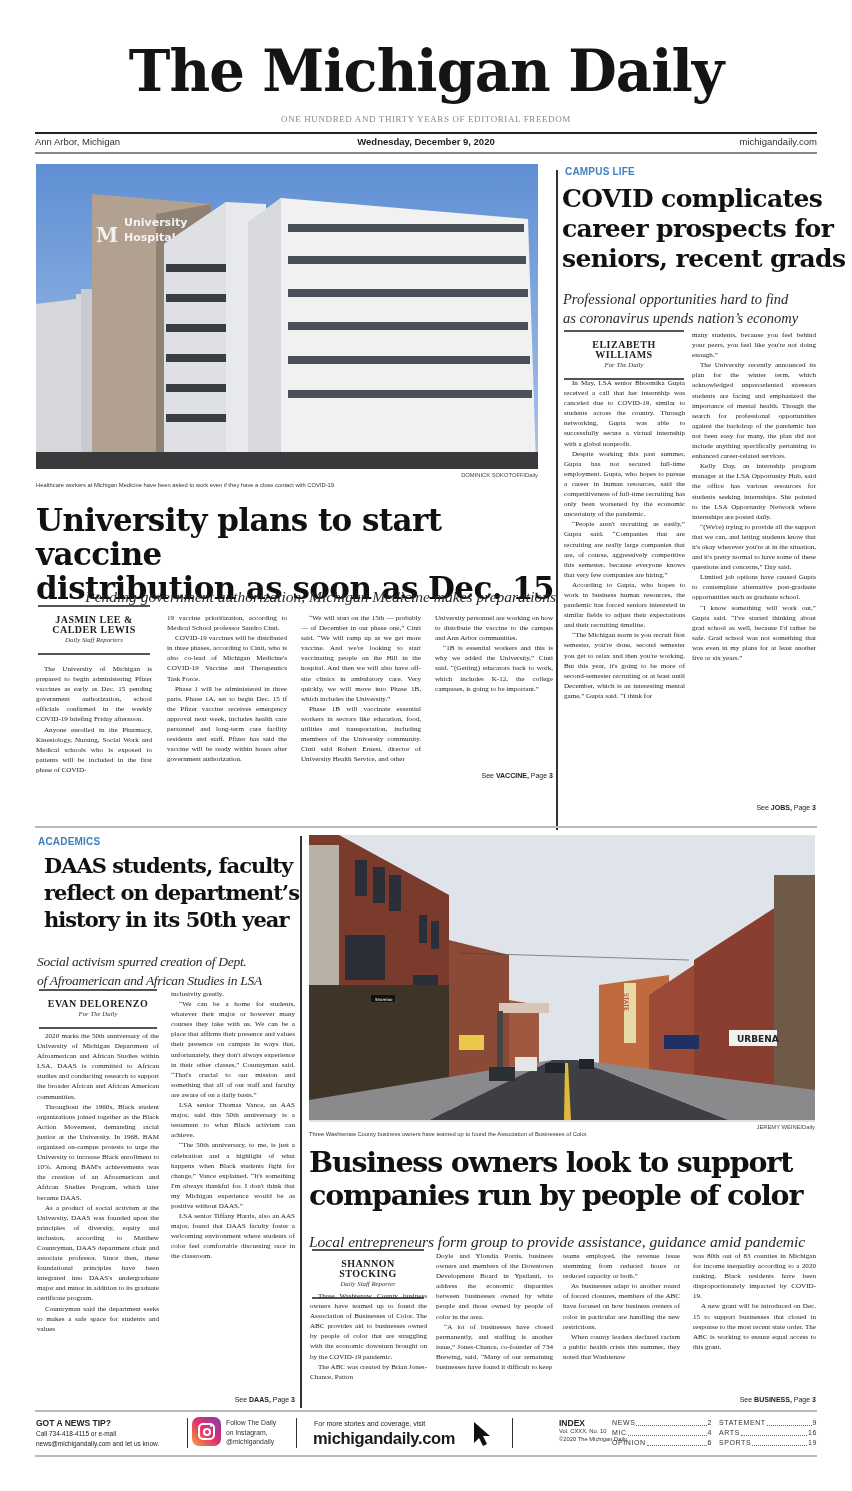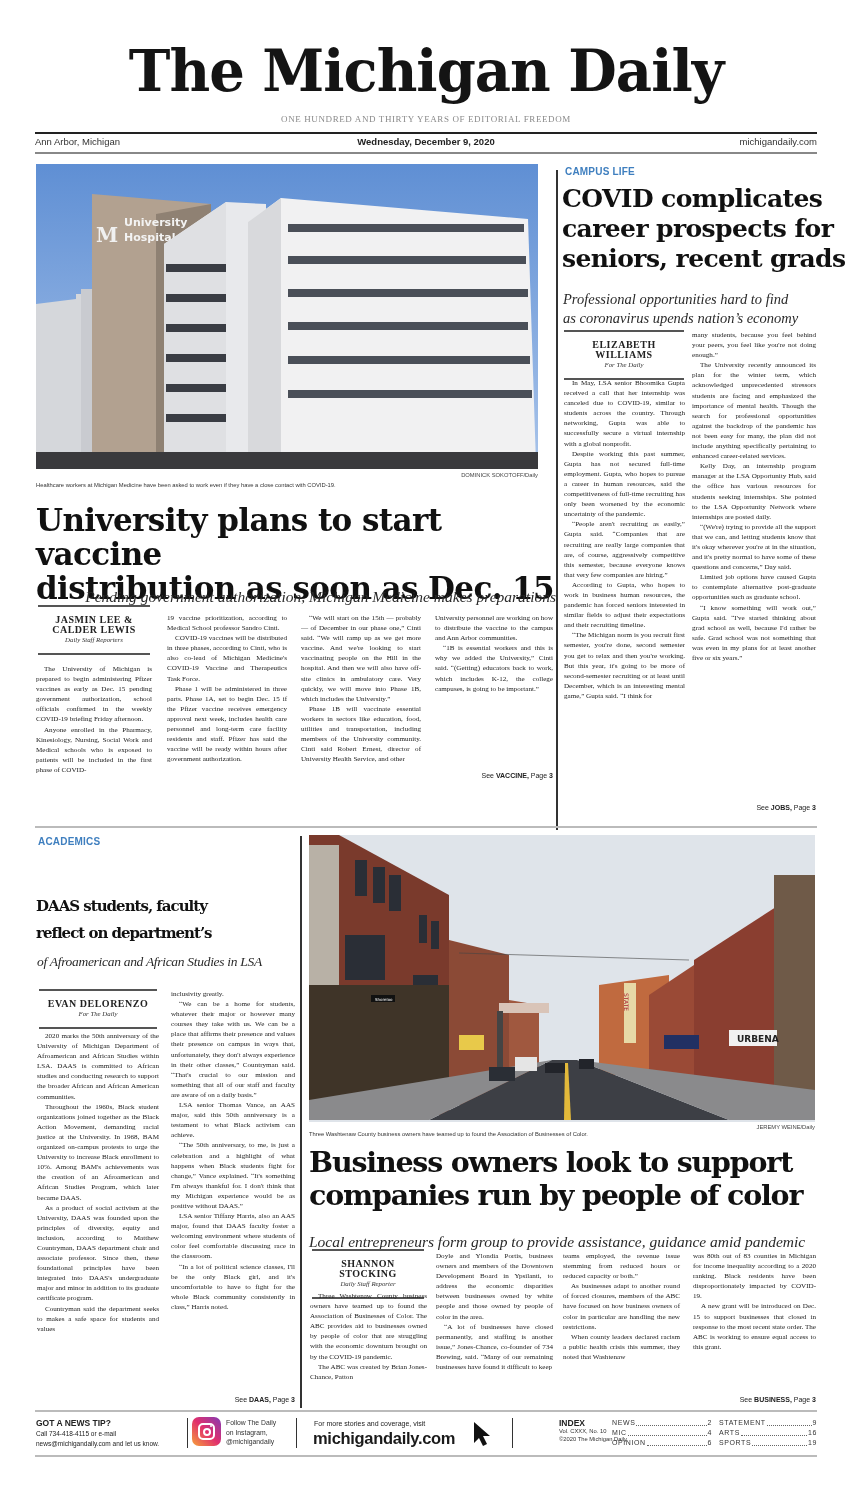--- a/index.html
+++ b/index.html
@@ -175,44 +175,45 @@
   <p>Limited job options have caused Gupta to contemplate alternative post-graduate opportunities such as graduate school.</p>
   <p>“I know something will work out,” Gupta said. “I've started thinking about grad school as well, because I'd rather be safe. Grad school was not something that was even in my plans for at least another five or six years.”</p>
 </div>
 <div class="abs jump" style="left:692px; top:804px; width:124px;">
   <span>See </span><b>JOBS,</b><span> Page </span><b>3</b>
 </div>
 
 <div class="abs hrule" style="left:35px; top:826px; width:782px;"></div>
 
 <div class="abs kicker" style="left:38px; top:836px;">ACADEMICS</div>
-<div class="abs hed" style="left:36px; top:852px; width:268px; font-size:15px; line-height:27px; letter-spacing:-1px;margin-top:41px;">
+<div class="abs hed" style="left:44px; top:852px; width:268px; font-size:21px; line-height:27px; letter-spacing:-1px;">
   <div>DAAS students, faculty</div>
   <div>reflect on department’s</div>
+  <div>history in its 50th year</div>
 </div>
 <div class="abs dek" style="left:37px; top:938px; width:268px; font-size:13.5px; line-height:19px; letter-spacing:-0.3px;">
+  <div>Social activism spurred creation of Dept.</div>
   <div>of Afroamerican and African Studies in LSA</div>
 </div>
 <div class="abs byline-box" style="left:39px; top:989px; width:118px;">
   <div class="byline-name">EVAN DELORENZO</div>
   <div class="byline-role">For The Daily</div>
 </div>
 <div class="abs col" style="left:37px; top:1031px; width:122px;">
   <p>2020 marks the 50th anniversary of the University of Michigan Department of Afroamerican and African Studies within LSA. DAAS is committed to African studies and conducting research to support the broader African and African American communities.</p>
   <p>Throughout the 1960s, Black student organizations joined together as the Black Action Movement, demanding racial justice at the University. In 1968, BAM organized on-campus protests to urge the University to increase Black enrollment to 10%. Among BAM's achievements was the creation of an Afroamerican and African Studies Program, which later became DAAS.</p>
   <p>As a product of social activism at the University, DAAS was founded upon the principles of diversity, equity and inclusion, according to Matthew Countryman, DAAS department chair and associate professor. Since then, these foundational principles have been integrated into DAAS's undergraduate major and minor in addition to its graduate certificate program.</p>
   <p>Countryman said the department seeks to makes a safe space for students and values</p>
 </div>
 <div class="abs col" style="left:171px; top:989px; width:124px;">
   <p class="noind">inclusivity greatly.</p>
   <p>“We can be a home for students, whatever their major or however many courses they take with us. We can be a place that affirms their presence and values their presence on campus in ways that, unfortunately, they don't always experience in their other classes,” Countryman said. “That's crucial to our mission and something that all of our staff and faculty are aware of on a daily basis.”</p>
   <p>LSA senior Thomas Vance, an AAS major, said this 50th anniversary is a testament to what Black activism can achieve.</p>
   <p>“The 50th anniversary, to me, is just a celebration and a highlight of what happens when Black students fight for change,” Vance explained. “It's something I'm always thankful for. I don't think that my Michigan experience would be as positive without DAAS.”</p>
   <p>LSA senior Tiffany Harris, also an AAS major, found that DAAS faculty foster a welcoming environment where students of color feel comfortable discussing race in the classroom.</p>
-  <p>“In a lot of political science classes, I'll be the only Black girl, and it's uncomfortable to have to fight for the whole Black community consistently in class,” Harris noted.</p>
 </div>
 <div class="abs jump" style="left:171px; top:1396px; width:124px;">
   <span>See </span><b>DAAS,</b><span> Page </span><b>3</b>
 </div>
 
 <div class="abs vrule" style="left:300px; top:836px; height:572px;"></div>
 
 <div class="abs photo" style="left:309px; top:835px; width:506px; height:287px;">
   <svg width="506" height="287" viewBox="0 0 506 287">
     <rect width="506" height="287" fill="#dfe4ea"></rect>

